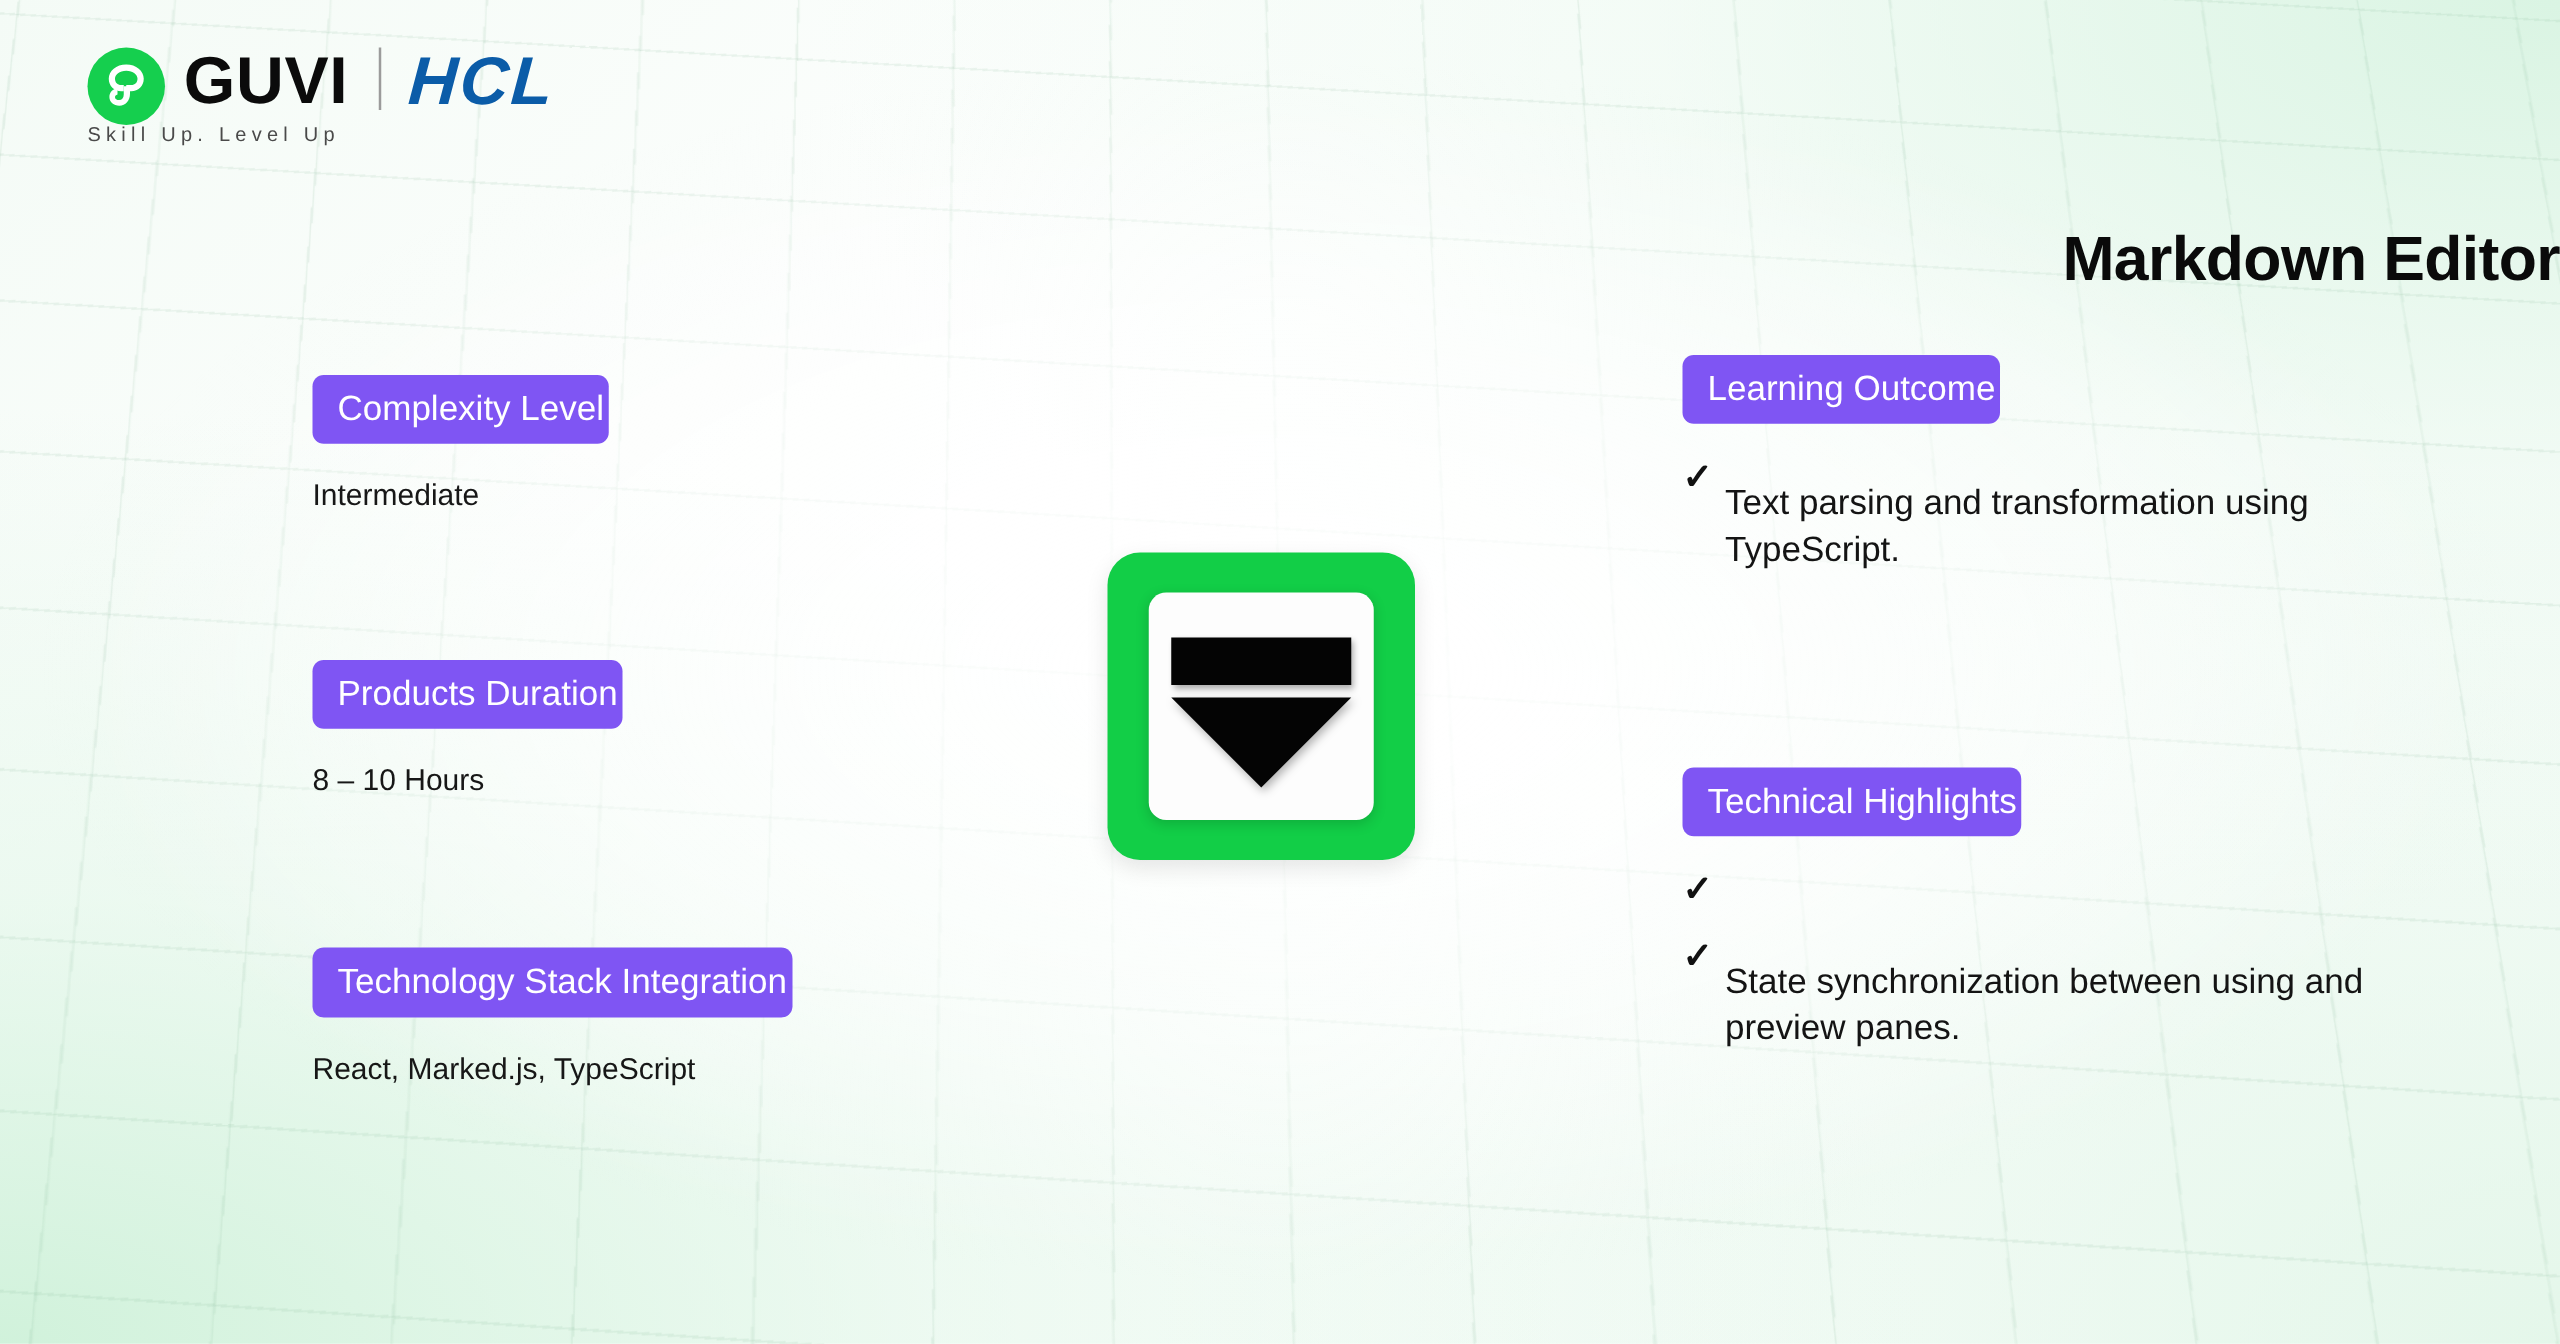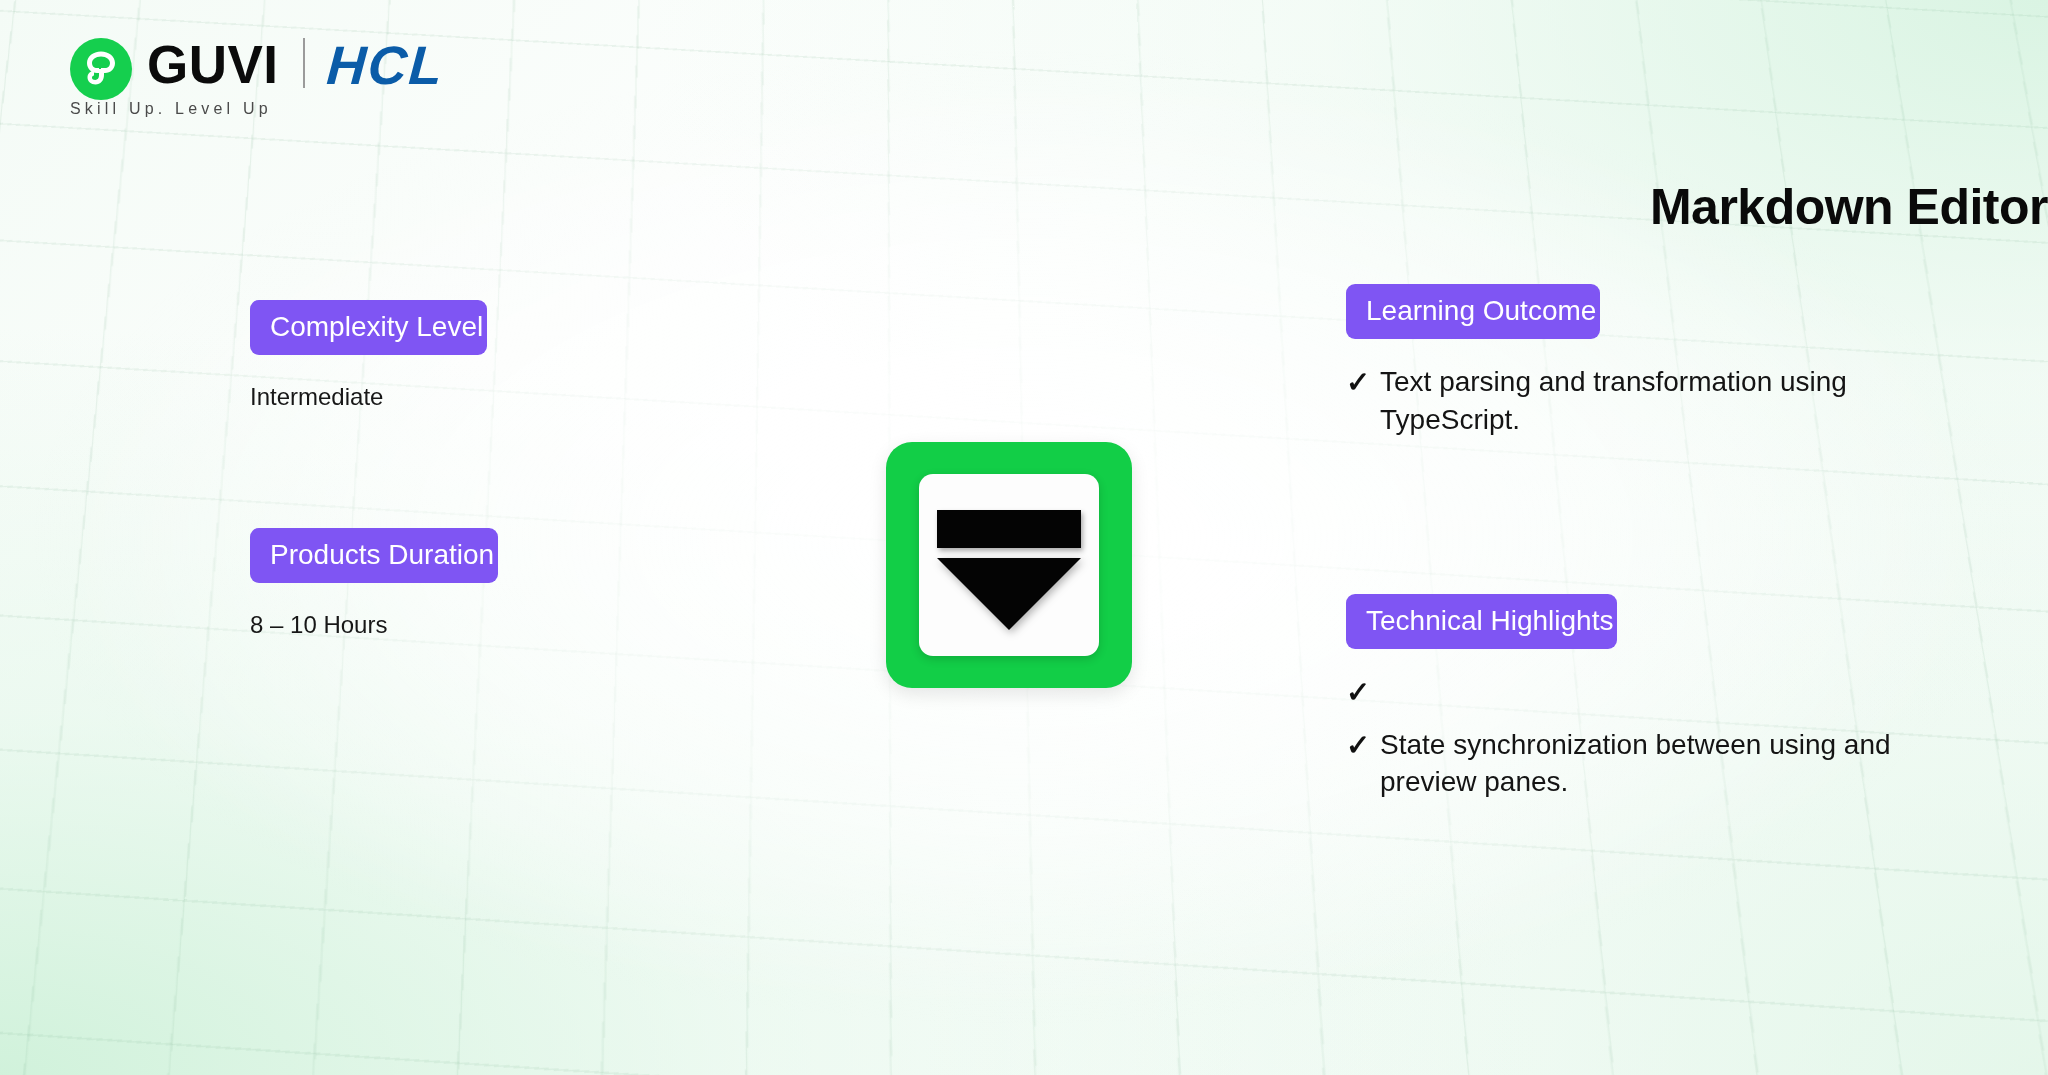--- a/index.html
+++ b/index.html
@@ -174,20 +174,21 @@
     font-size: 29px;
     line-height: 1.33;
     color: #111111;
     font-weight: 700;
   }
   .bullet-text {
     font-size: 28px;
     line-height: 1.33;
     color: #141414;
     max-width: 560px;
+    margin-top: 20px;
   }
 
   .right-gap { height: 140px; }
 
   
   .center-icon {
     position: absolute;
     left: 886px;
     top: 442px;
     width: 246px;
@@ -262,20 +263,24 @@
 
     <div class="gap-a"></div>
 
     <div class="block">
       <div class="badge">Products Duration</div>
       <div class="block-value">8 – 10 Hours</div>
     </div>
 
     <div class="gap-b"></div>
 
+    <div class="block">
+      <div class="badge">Technology Stack Integration</div>
+      <div class="block-value">React, Marked.js, TypeScript</div>
+    </div>
 
   </div>
 
   <div class="center-icon">
     <div class="icon-inner">
       <div class="dl-bar"></div>
       <div class="dl-tri"></div>
     </div>
   </div>
 

